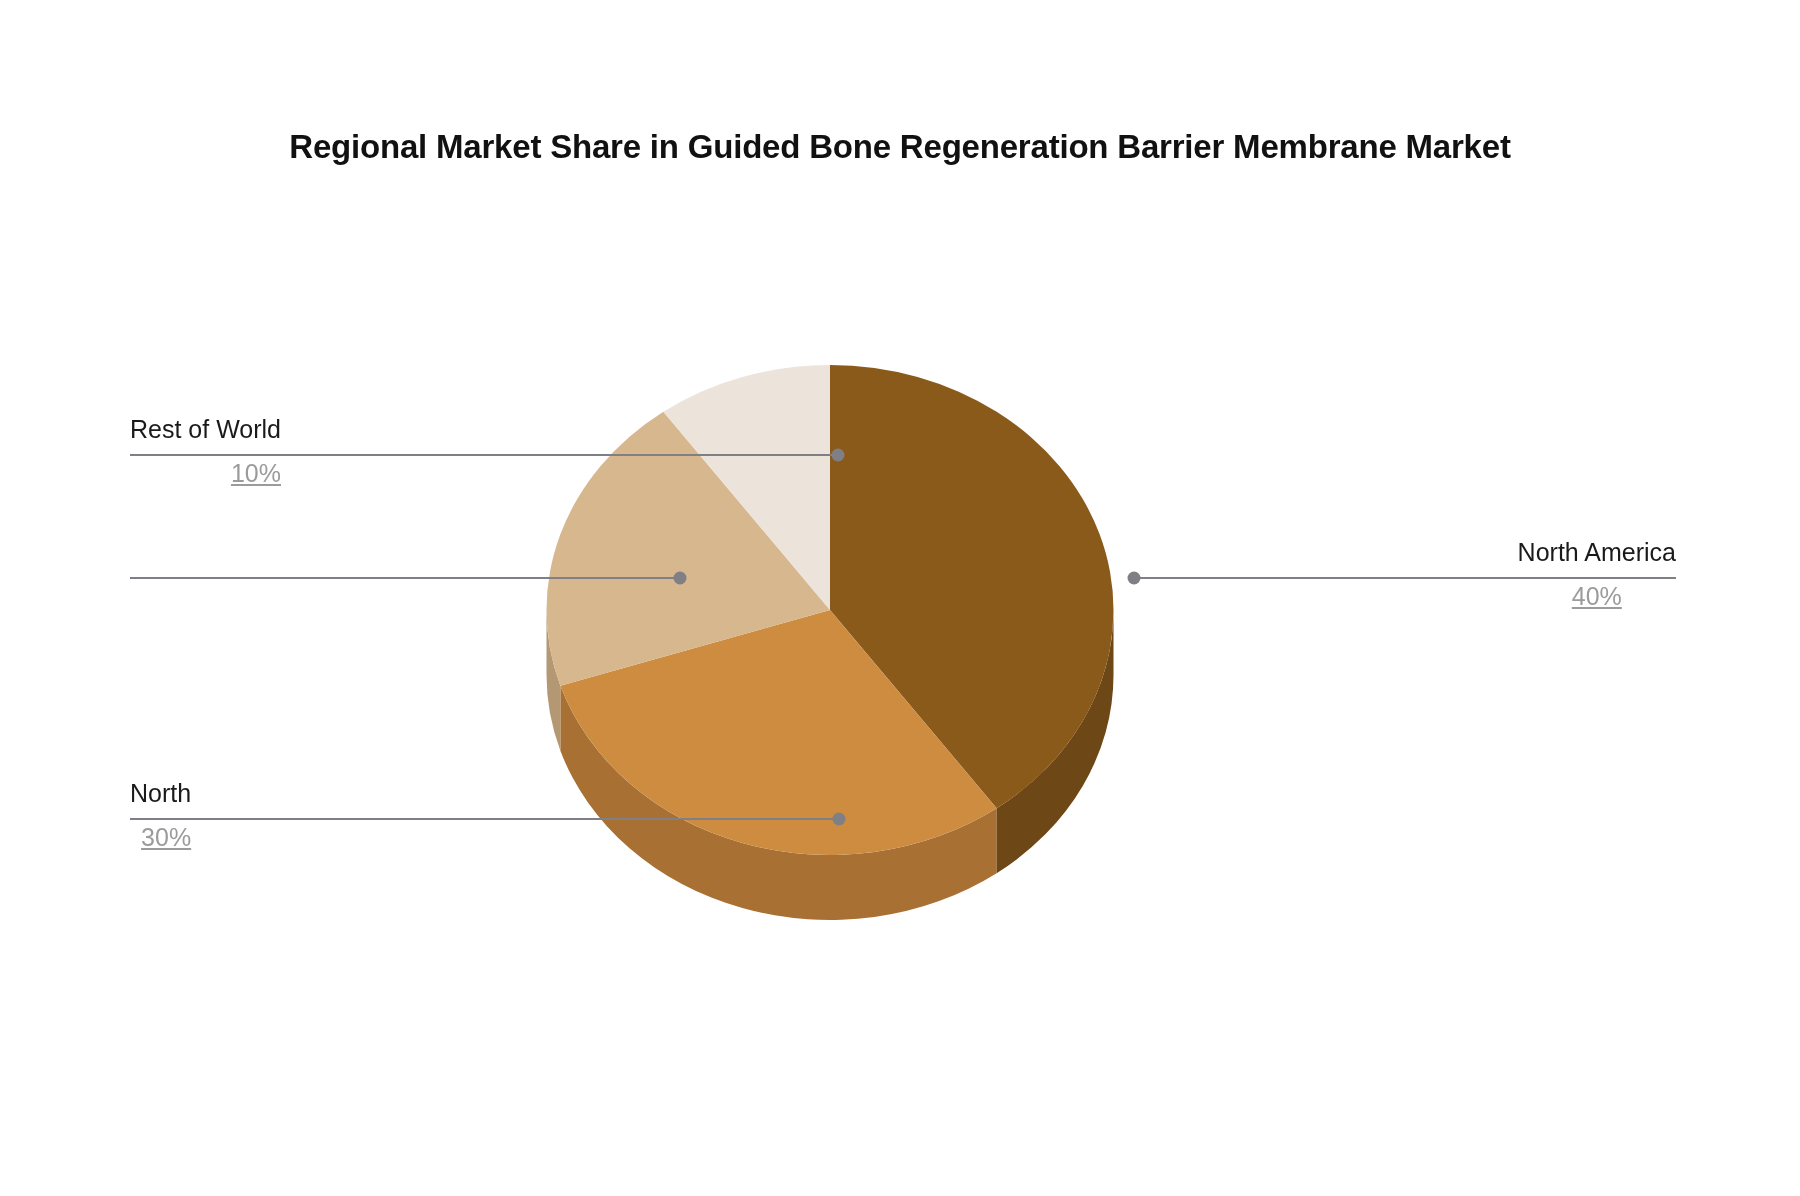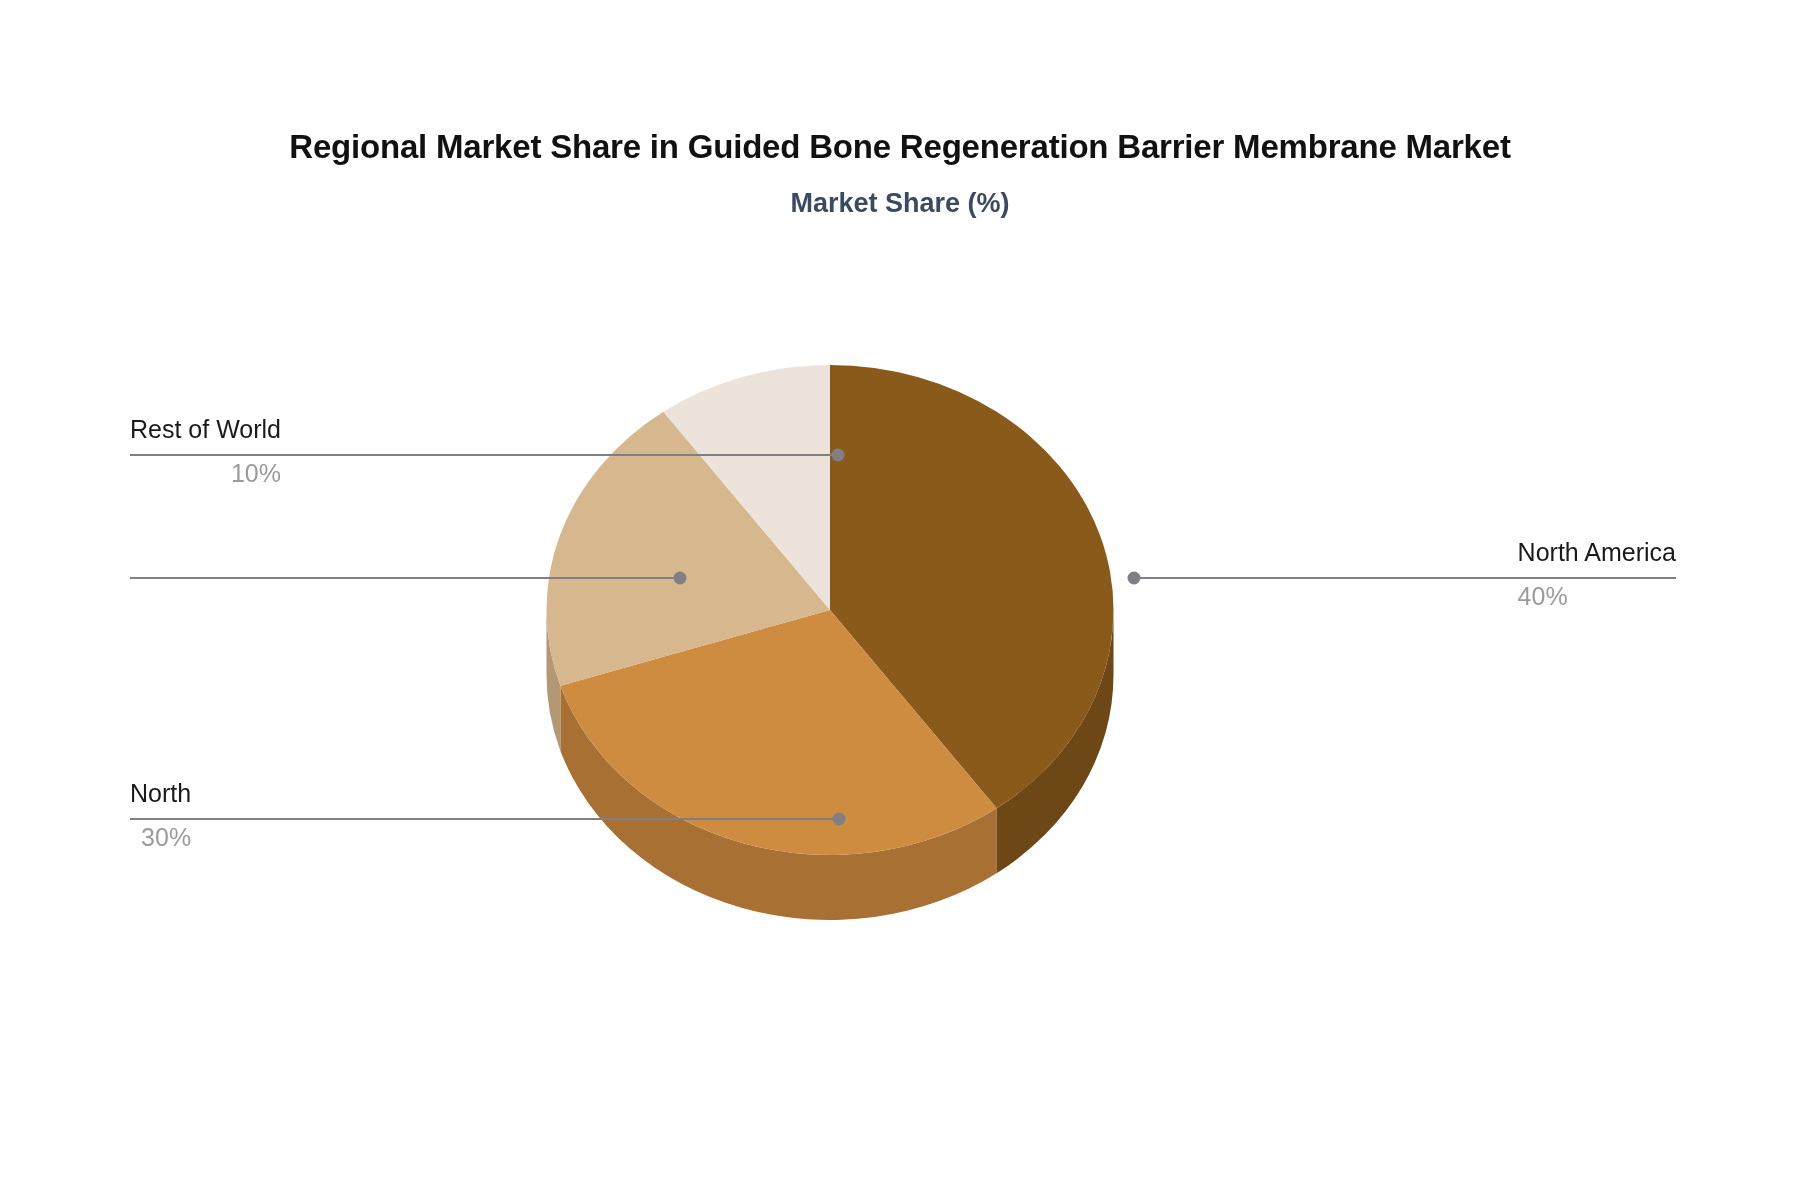--- a/index.html
+++ b/index.html
@@ -74,22 +74,23 @@
   .callout .lbl {
     font-size: 25px;
     color: #1a1a1a;
     line-height: 1.12;
   }
   .callout .val {
     font-size: 25px;
     color: #9b9b9b;
     line-height: 1.12;
     margin-top: 16px;
+    text-decoration: underline;
   }
-  .callout.right { text-align: left; }
+  .callout.right { text-align: center; }
   .callout.left  { text-align: right; }
 
   
   #logo {
     position: absolute;
     left: 1448px;
     top: 1030px;
     width: 220px;
     height: 80px;
   }
@@ -105,21 +106,20 @@
     line-height: 1;
   }
 </style>
 </head>
 <body>
 
 <div id="canvas">
 
   <div class="title">Regional Market Share in Guided Bone Regeneration Barrier Membrane Market</div>
 
-  <div class="subtitle">Market Share (%)</div>
 
   <svg id="pie-svg" viewBox="0 0 720 620">
     <defs>
       <clipPath id="clipBottom">
         <rect x="0" y="280" width="720" height="340"></rect>
       </clipPath>
     </defs>
 
     <g>
 

